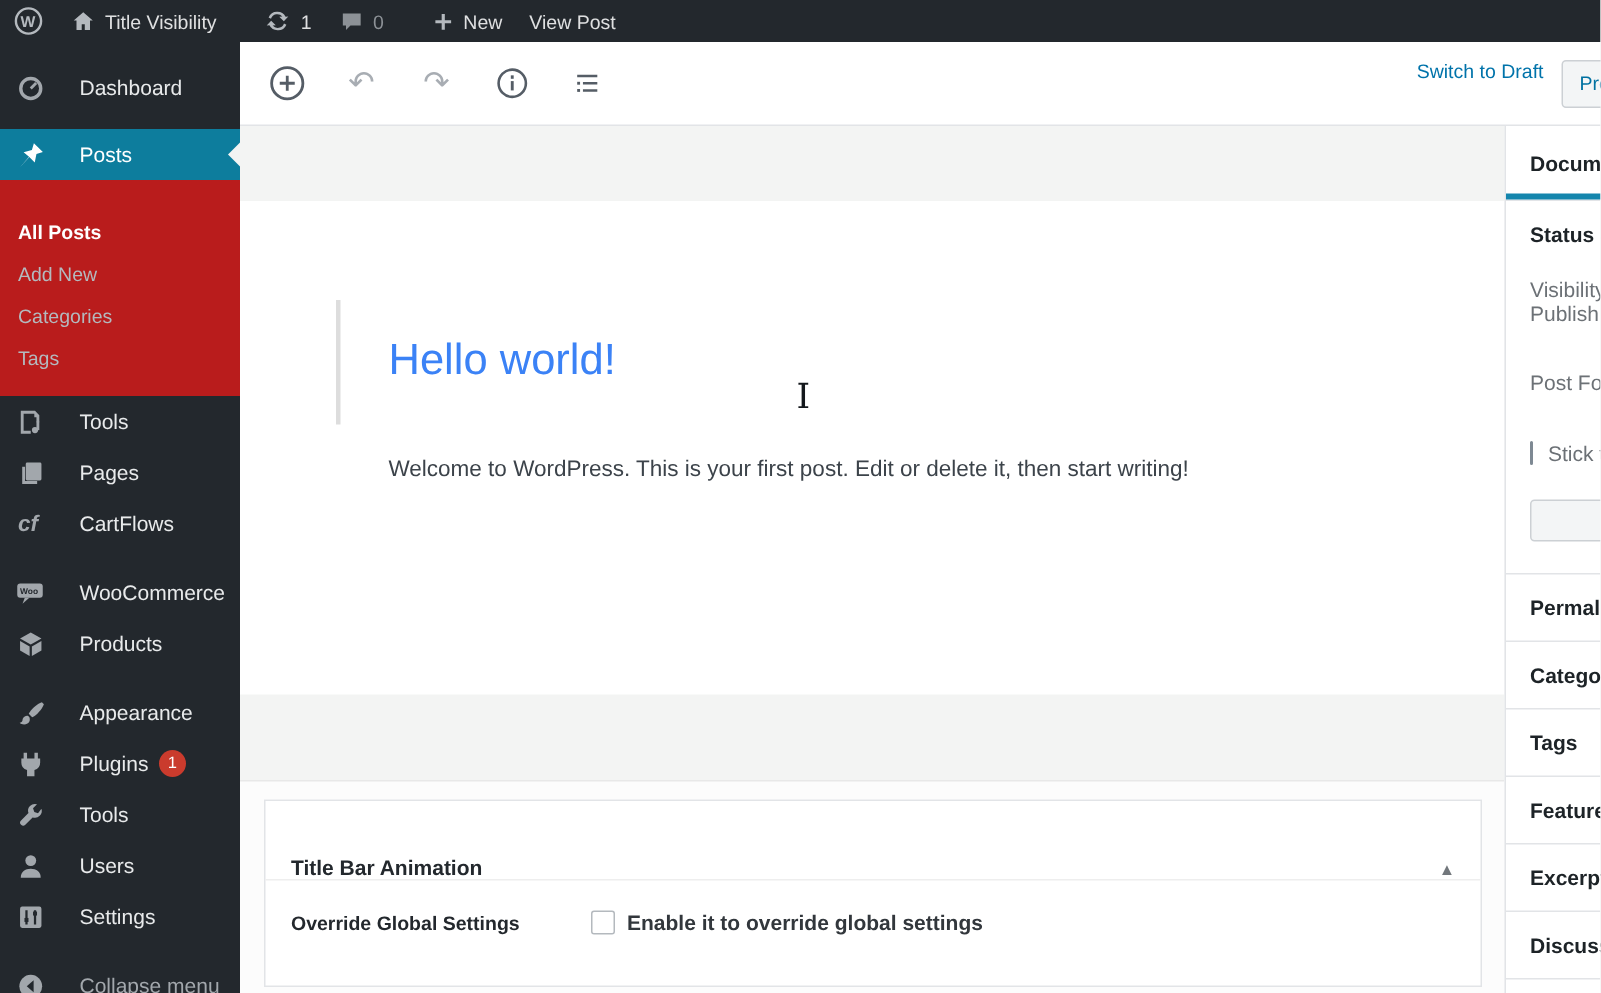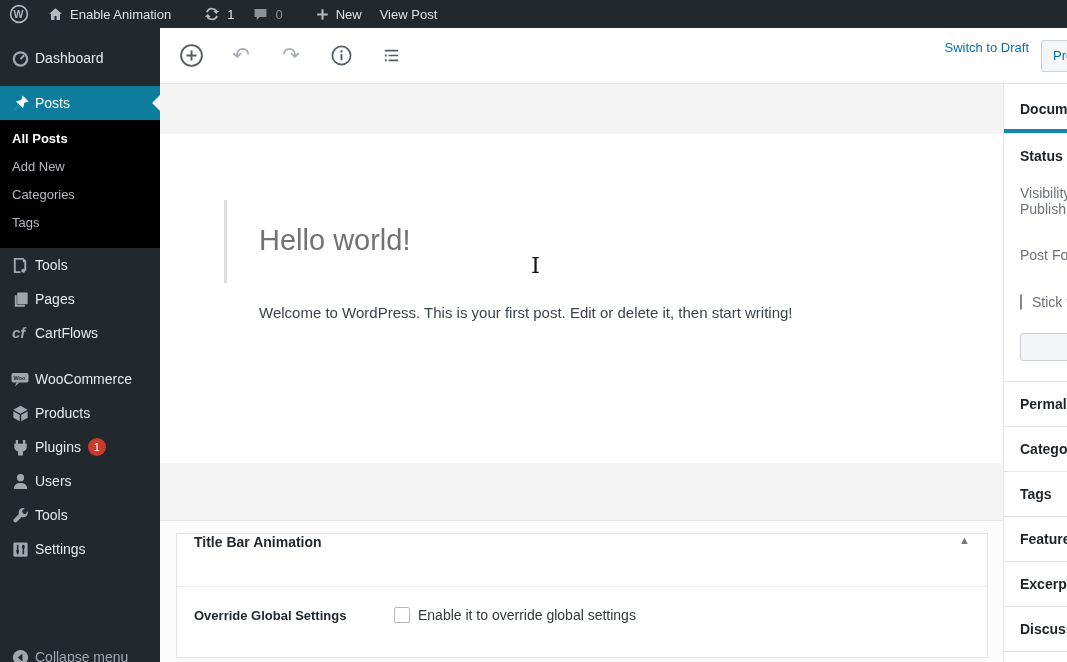--- a/index.html
+++ b/index.html
@@ -11,26 +11,26 @@
     display:flex; align-items:center; color:#dfe0e1; font-size:13px; z-index:50; }
   .ab-item { display:flex; align-items:center; gap:6px; padding:0 9px; height:28px; cursor:pointer; }
   .ab-item svg { flex:0 0 auto; }
   .ab-muted { color:#8c9196; }
   .ab-gap { width:14px; }
 
   
   .adminmenu { position:absolute; left:0; top:28px; width:160px; height:634px; background:#23282d;
     color:#e8eaeb; font-size:14px; padding-top:13px;text-align:right; }
   .mi-item { height:34px; display:flex; align-items:center; padding:0 8px 0 10px; cursor:pointer; color:#e8eaeb; position:relative; }
-  .mi-item .ico { width:20px; height:20px; color:#a2a7ac; margin-right:5px; display:flex; align-items:center; justify-content:center; }
+  .mi-item .ico { width:20px; height:20px; color:#a2a7ac; margin-right:23px; display:flex; align-items:center; justify-content:center; }
   .mi-item.active { background:#0d7d9d; color:#fff; }
   .mi-item.active .ico { color:#fff; }
   .arrow-notch { position:absolute; right:0; top:50%; margin-top:-8px; width:0; height:0;
     border-top:8px solid transparent; border-bottom:8px solid transparent; border-right:8px solid #f3f4f3; }
-  .submenu { background:#000000; padding:4px 0 12px 0; }
+  .submenu { background:#b91c1c; padding:20px 0 12px 0; }
   .sub-item { height:28px; display:flex; align-items:center; padding-left:12px; color:#b4b9be; font-size:13px; cursor:pointer; }
   .sub-item.current { color:#fff; font-weight:bold; }
   .mt12 { margin-top:12px; }
   .badge { display:inline-flex; align-items:center; justify-content:center; min-width:18px; height:18px;
     border-radius:9px; background:#ca3b2d; color:#fff; font-size:11px; margin-left:7px; padding:0 3px; }
   .collapse-item { position:absolute; left:0; top:612px; width:160px; color:#a2a7ac; }
 
   
   .edit-header { position:absolute; left:160px; top:28px; width:907px; height:56px; background:#fff;
     border-bottom:1px solid #e2e4e7; display:flex; align-items:center; z-index:20; }
@@ -41,34 +41,34 @@
   .hdr-right { margin-left:auto; display:flex; gap:12px; }
   .link-draft { color:#0073aa; font-size:13px; cursor:pointer; white-space:nowrap; }
   .btn-preview { height:32px; width:80px; background:#f3f5f6; border:1px solid #ccd0d4; border-radius:3px;
     color:#0071a1; font-size:13px; font-weight:500; text-align:left; padding-left:11px; cursor:pointer;
     margin-right:-54px; white-space:nowrap; overflow:hidden; }
 
   
   .editor-region { position:absolute; left:160px; top:84px; width:843px; height:578px; background:#f3f4f3; overflow:hidden; }
   .canvas { position:absolute; left:0; top:50px; width:843px; height:329px; background:#fff; }
   .title-rail { position:absolute; left:64px; top:66px; width:3px; height:83px; background:#ddd; }
-  .post-title { position:absolute; left:99px; top:90px; font-size:29px; color:#737373; cursor:text; }
+  .post-title { position:absolute; left:99px; top:90px; font-size:29px; color:#3b82f6; cursor:text; }
   .post-body { position:absolute; left:99px; top:170px; font-size:15px; color:#3c434a; cursor:text; }
   .text-cursor { position:absolute; left:371px; top:118px; font-family:"DejaVu Serif", serif; font-size:23px;
     color:#14181c; text-shadow:0 0 2px #fff, 0 0 1px #fff; pointer-events:none; }
 
   
   .metabox-area { position:absolute; left:0; top:436px; width:843px; height:142px; background:#fcfcfc; border-top:1px solid #e8e8e8; }
   .metabox { position:absolute; left:16px; top:12px; width:812px; height:125px; background:#fff; border:1px solid #e2e4e7; }
-  .mb-header { height:52px; display:flex; align-items:flex-start; padding:0 17px; cursor:pointer; }
+  .mb-header { height:52px; display:flex; align-items:flex-end; padding:0 17px; cursor:pointer; }
   .mb-title { font-size:14px; font-weight:bold; color:#23282d; }
   .mb-toggle { margin-left:auto; color:#72777c; font-size:11px; cursor:pointer; }
   .mb-body { border-top:1px solid #eee; padding:20px 17px; display:flex; align-items:flex-start; }
   .mb-label { width:200px; font-size:13px; font-weight:bold; color:#23282d; padding-top:1px; }
-  .cb-row { display:flex; align-items:center; gap:8px; }
+  .cb-row { display:flex; align-items:center; gap:8px;font-weight:bold; }
   .checkbox { width:16px; height:16px; background:#fff; border:1px solid #b4b9be; border-radius:2px; cursor:pointer; }
   .cb-label { font-size:14px; color:#32373c; cursor:pointer; white-space:nowrap; }
 
   
   .sidebar { position:absolute; left:1003px; top:84px; width:64px; height:578px; background:#fff;
     border-left:1px solid #e2e4e7; overflow:hidden; }
   .sb-tabs { height:50px; border-bottom:1px solid #e2e4e7; position:relative; display:flex; align-items:center; }
   .sb-tab { padding-left:16px; font-size:14px; font-weight:600; color:#1d2327; white-space:nowrap; cursor:pointer; }
   .sb-tab-underline { position:absolute; left:0; bottom:0; width:140px; height:4px; background:#1486ad; }
   .sb-panel { padding:14px 0 17px 16px; border-bottom:1px solid #e2e4e7; }
@@ -87,21 +87,21 @@
   <div class="ab-item">
     <svg width="20" height="20" viewBox="0 0 20 20">
       <circle cx="10" cy="10" r="8.4" fill="none" stroke="#b4b9be" stroke-width="1.6"></circle>
       <text x="4.6" y="14" font-size="10.5" font-weight="bold" fill="#b4b9be">W</text>
     </svg>
   </div>
   <div class="ab-item">
     <svg width="17" height="17" viewBox="0 0 20 20" fill="#b4b9be">
       <path d="M10 2.5 L2.5 9 h2.2 v7.5 h4.1 v-4.6 h2.4 v4.6 h4.1 V9 h2.2 Z"></path>
     </svg>
-    <span>Enable Animation</span>
+    <span>Title Visibility</span>
   </div>
   <div class="ab-gap"></div>
   <div class="ab-item">
     <svg width="18" height="18" viewBox="0 0 20 20" fill="#b4b9be">
       <path d="M10 3.2 a6.8 6.8 0 0 1 6 3.6 l2-0.1 -3.3 3.4 -3.4-3.3 2.3-0.1 A4.9 4.9 0 0 0 5.2 8.3 L3.4 7.4 A6.8 6.8 0 0 1 10 3.2z"></path>
       <path d="M10 16.8 a6.8 6.8 0 0 1-6-3.6 l-2 0.1 3.3-3.4 3.4 3.3 -2.3 0.1 a4.9 4.9 0 0 0 8.4-1.5 l1.8 0.9 A6.8 6.8 0 0 1 10 16.8z"></path>
     </svg>
     <span>1</span>
   </div>
   <div class="ab-item">
@@ -205,48 +205,57 @@
     <span class="ico">
       <svg width="19" height="19" viewBox="0 0 20 20" fill="currentColor">
           <path d="M10 1.8 L17.5 6 L10 10.2 L2.5 6z"></path>
           <path d="M2.5 7.7 L9.2 11.5 V18.2 L2.5 14.4z"></path>
           <path d="M17.5 7.7 L10.8 11.5 V18.2 L17.5 14.4z"></path>
         </svg>
     </span>
     <span>Products</span>
   </div>
 
+  <div class="mi-item mt12">
+    <span class="ico">
+      <svg width="19" height="19" viewBox="0 0 20 20" fill="currentColor">
+          <path d="M17.8 2.2 c-3.2 1-8 5.2-9.2 8.2 l2.4 2.4 c3-1.2 7.2-6 8.2-9.2z"></path>
+          <path d="M7.3 11.8 c-1.8 0-3.1 1.5-3.2 3.6 -0.6 1-1.9 1.3-1.9 1.3 1.4 1.8 6.2 1.7 7-1.2 0.5-1.9-0.2-3.7-1.9-3.7z"></path>
+        </svg>
+    </span>
+    <span>Appearance</span>
+  </div>
 
   <div class="mi-item">
     <span class="ico">
       <svg width="19" height="19" viewBox="0 0 20 20" fill="currentColor">
           <path d="M5 2 h2.4 v4 h5.2 V2 H15 v4 h1.6 v3 a5.3 5.3 0 0 1-4 5.1 V18.5 H7.4 v-4.4 a5.3 5.3 0 0 1-4-5.1 V6 H5z"></path>
         </svg>
     </span>
     <span>Plugins</span>
     <span class="badge">1</span>
   </div>
 
   <div class="mi-item">
     <span class="ico">
       <svg width="19" height="19" viewBox="0 0 20 20" fill="currentColor">
+          <path d="M17.5 5.5 a4.8 4.8 0 0 1-6.2 6 L6.2 16.6 a2.1 2.1 0 1 1-3-3 L8.4 8.5 a4.8 4.8 0 0 1 6-6.2 L11.6 5.1 l0.9 2.6 2.6 0.9z"></path>
+        </svg>
+    </span>
+    <span>Tools</span>
+  </div>
+
+  <div class="mi-item">
+    <span class="ico">
+      <svg width="19" height="19" viewBox="0 0 20 20" fill="currentColor">
           <circle cx="10" cy="6" r="3.8"></circle>
           <path d="M3 18 c0-4.2 3-6.3 7-6.3 s7 2.1 7 6.3z"></path>
         </svg>
     </span>
     <span>Users</span>
-  </div>
-
-  <div class="mi-item">
-    <span class="ico">
-      <svg width="19" height="19" viewBox="0 0 20 20" fill="currentColor">
-          <path d="M17.5 5.5 a4.8 4.8 0 0 1-6.2 6 L6.2 16.6 a2.1 2.1 0 1 1-3-3 L8.4 8.5 a4.8 4.8 0 0 1 6-6.2 L11.6 5.1 l0.9 2.6 2.6 0.9z"></path>
-        </svg>
-    </span>
-    <span>Tools</span>
   </div>
 
   <div class="mi-item">
     <span class="ico">
       <svg width="19" height="19" viewBox="0 0 20 20">
           <rect x="2.5" y="2.5" width="15" height="15" rx="1.5" fill="currentColor"></rect>
           <path d="M7 5 v10 M13 5 v10" stroke="#23282d" stroke-width="1.6"></path>
           <rect x="5.6" y="10.5" width="2.8" height="2.8" fill="#23282d"></rect>
           <rect x="11.6" y="6" width="2.8" height="2.8" fill="#23282d"></rect>
         </svg>

